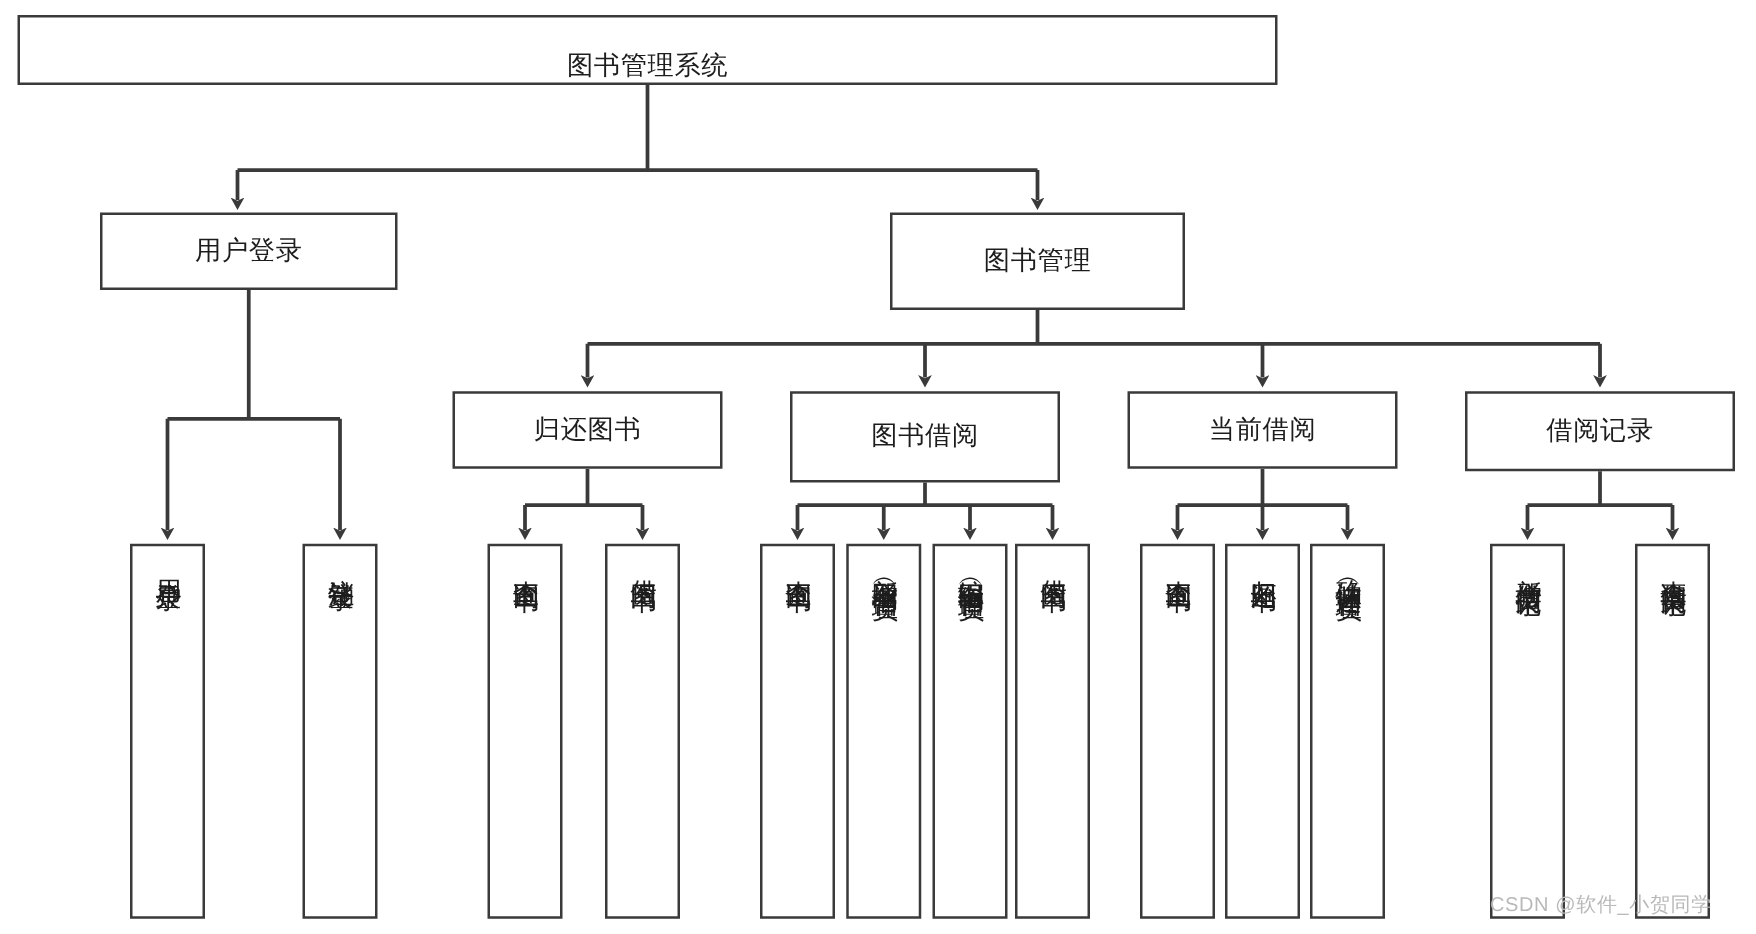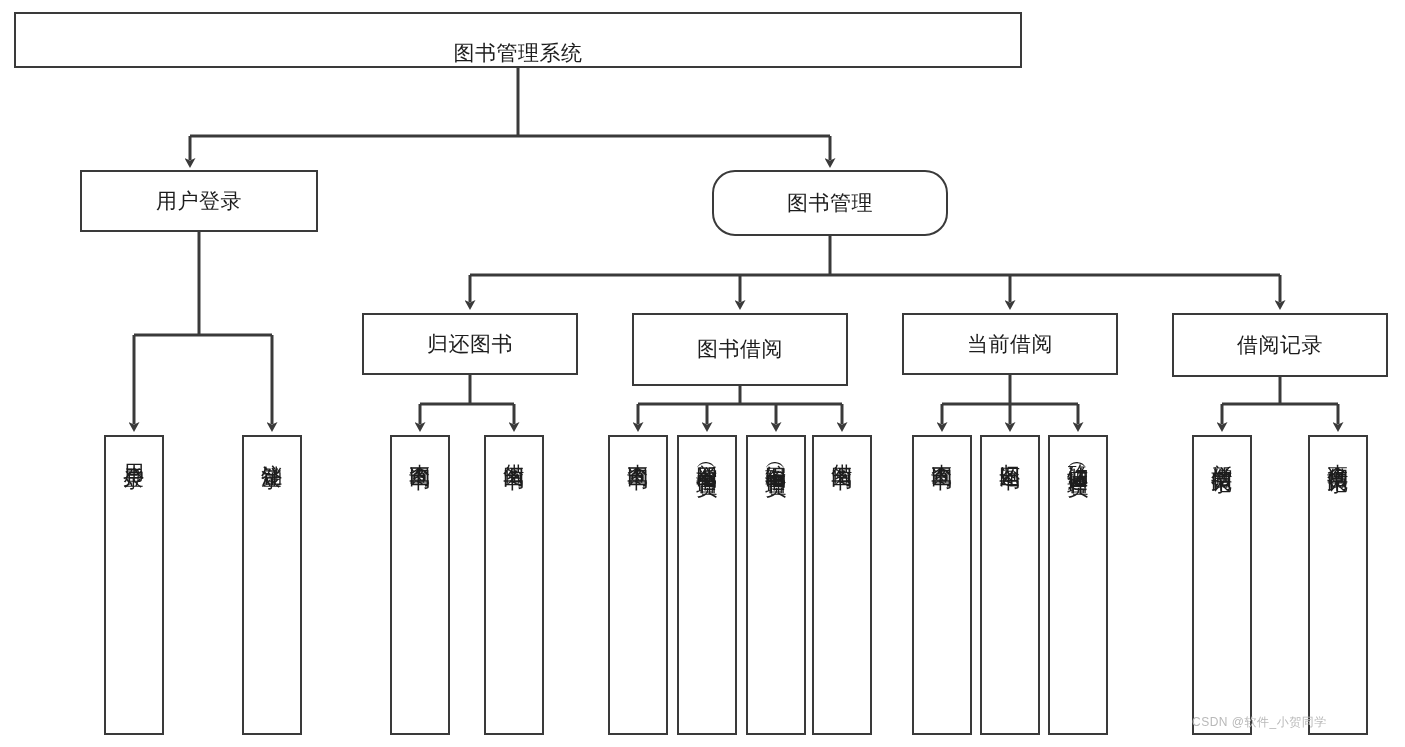--- a/index.html
+++ b/index.html
@@ -56,21 +56,21 @@
     white-space: normal;
     max-height: 280px;
   }
   .node.leaf.tall-text .label {
     max-height: 285px;
   }
   #watermark {
     position: absolute;
     left: 1192px;
     top: 714px;
-    font-size: 12px;
+    font-size: 16px;
     color: #b9b9b9;
     letter-spacing: 0.5px;
     white-space: nowrap;
     user-select: none;
     text-align: center;
   }
 </style>
 </head>
 <body>
 
@@ -126,21 +126,21 @@
     </g>
   </svg>
 
   <div class="node" style="left:14px; top:12px; width:1008px; height:56px;align-items:flex-end;">
     <span class="label">图书管理系统</span>
   </div>
 
   <div class="node" style="left:80px; top:170px; width:238px; height:62px;">
     <span class="label">用户登录</span>
   </div>
-  <div class="node" style="left:712px; top:170px; width:236px; height:66px;border-radius:23px;">
+  <div class="node" style="left:712px; top:170px; width:236px; height:78px;">
     <span class="label">图书管理</span>
   </div>
 
   <div class="node" style="left:362px; top:313px; width:216px; height:62px;">
     <span class="label">归还图书</span>
   </div>
   <div class="node" style="left:632px; top:313px; width:216px; height:73px;">
     <span class="label">图书借阅</span>
   </div>
   <div class="node" style="left:902px; top:313px; width:216px; height:62px;">

